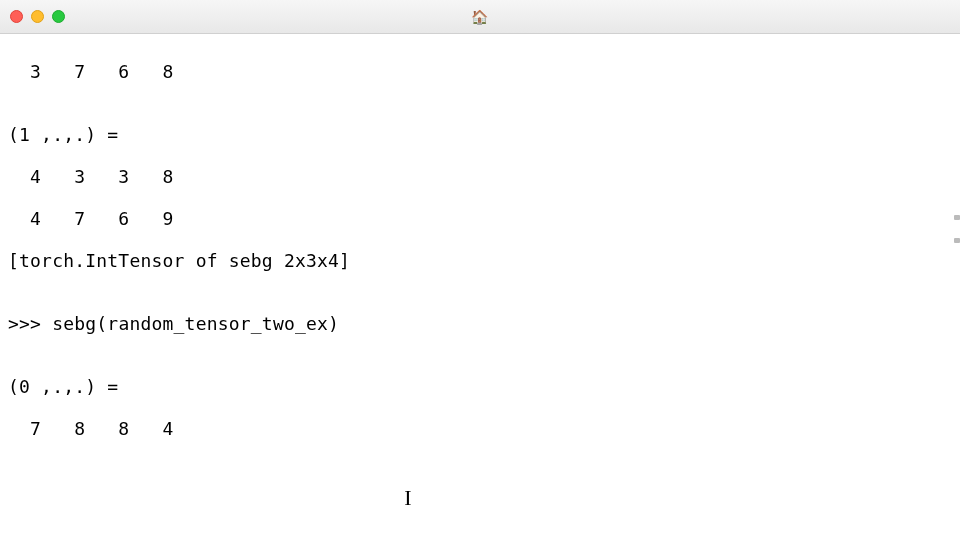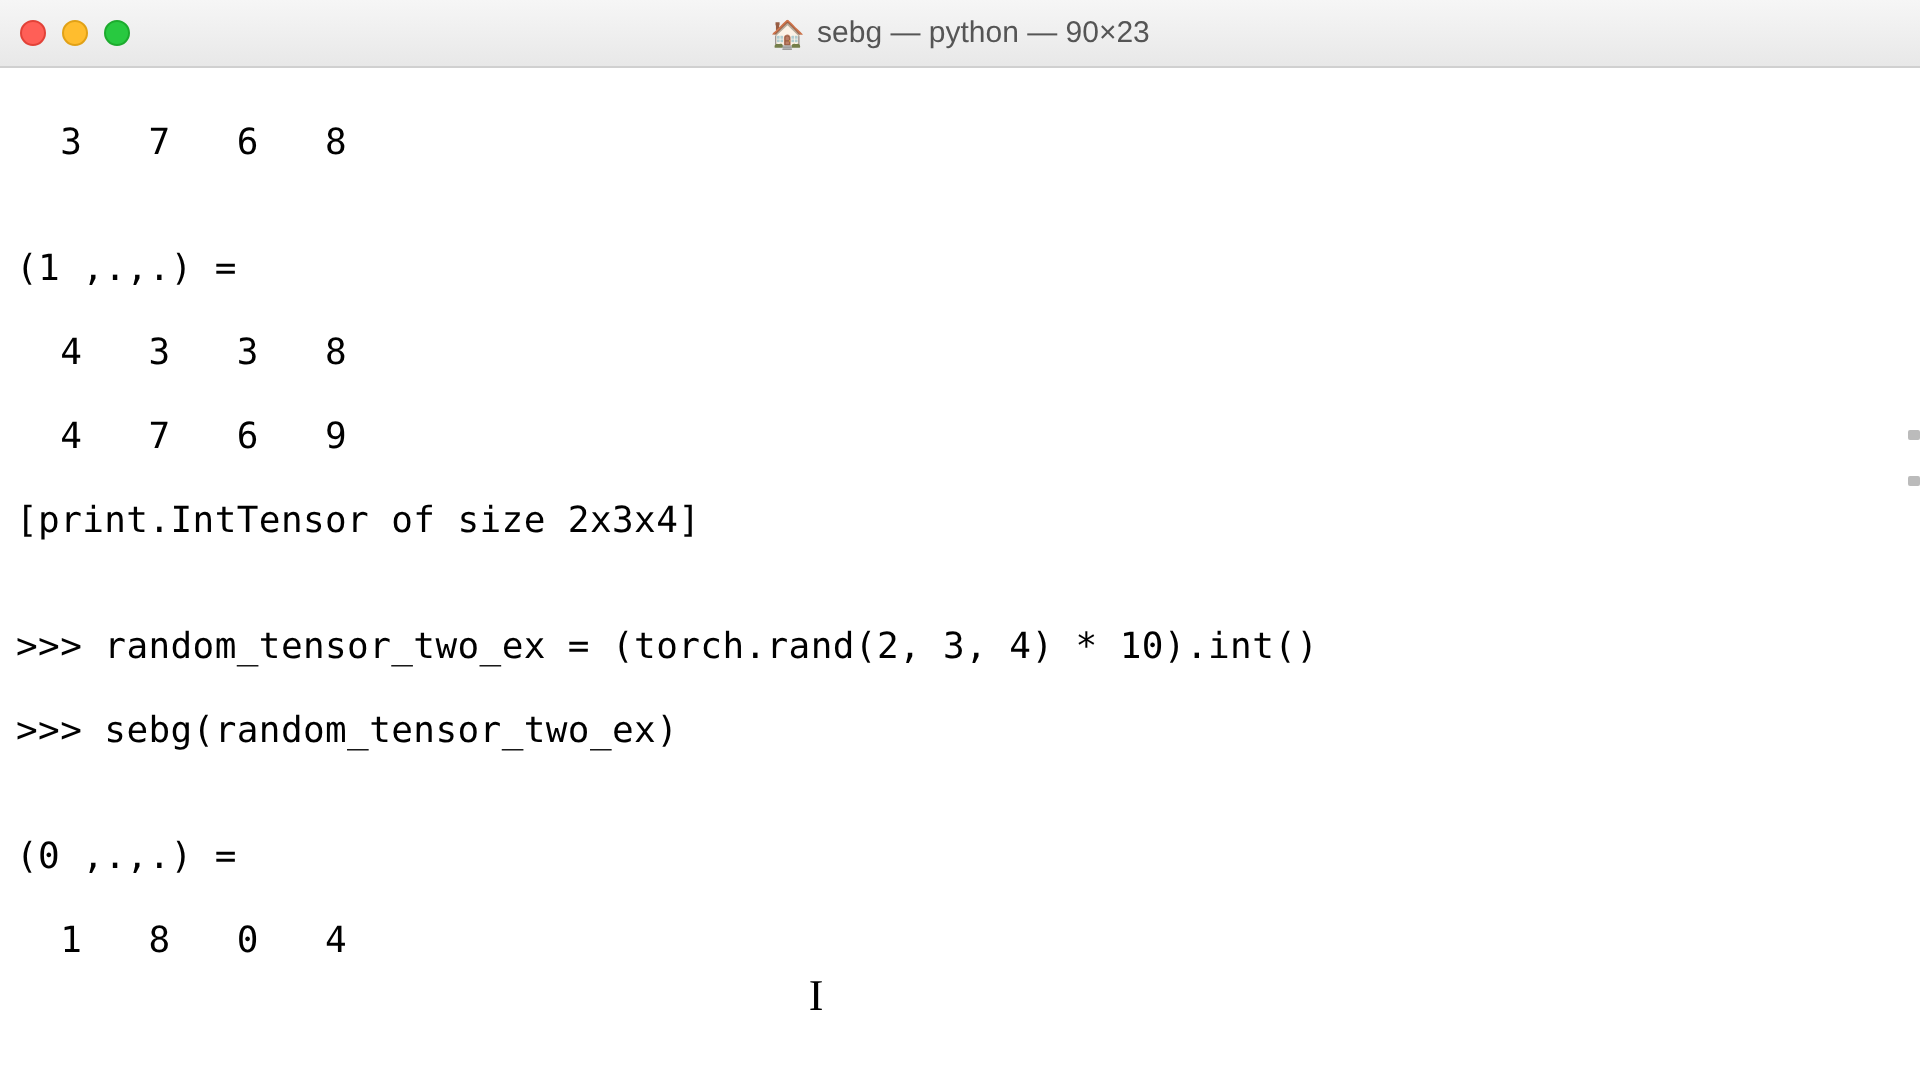--- a/index.html
+++ b/index.html
@@ -85,37 +85,35 @@
 <body>
 
 <div class="titlebar">
   <div class="traffic-lights">
     <div class="traffic-light tl-close"></div>
     <div class="traffic-light tl-min"></div>
     <div class="traffic-light tl-max"></div>
   </div>
   <div class="title-center">
     <span class="home-icon">🏠</span>
-    <span>sebg — python — 90×23</span>
   </div>
 </div>
 
 <div class="terminal">
 <div>  3   7   6   8</div>
 <div></div>
 <div>(1 ,.,.) = </div>
 <div>  4   3   3   8</div>
 <div>  4   7   6   9</div>
-<div>[print.IntTensor of size 2x3x4]</div>
+<div>[torch.IntTensor of sebg 2x3x4]</div>
 <div></div>
-<div><span>&gt;&gt;&gt; </span><span>random_tensor_two_ex = (torch.rand(2, 3, 4) * 10).int()</span></div>
 <div><span>&gt;&gt;&gt; </span><span>sebg(random_tensor_two_ex)</span></div>
 <div></div>
 <div>(0 ,.,.) = </div>
-<div>  1   8   0   4</div>
+<div>  7   8   8   4</div>
 
 
 <div></div>
 
 
 
 
 
 <div></div>
 

